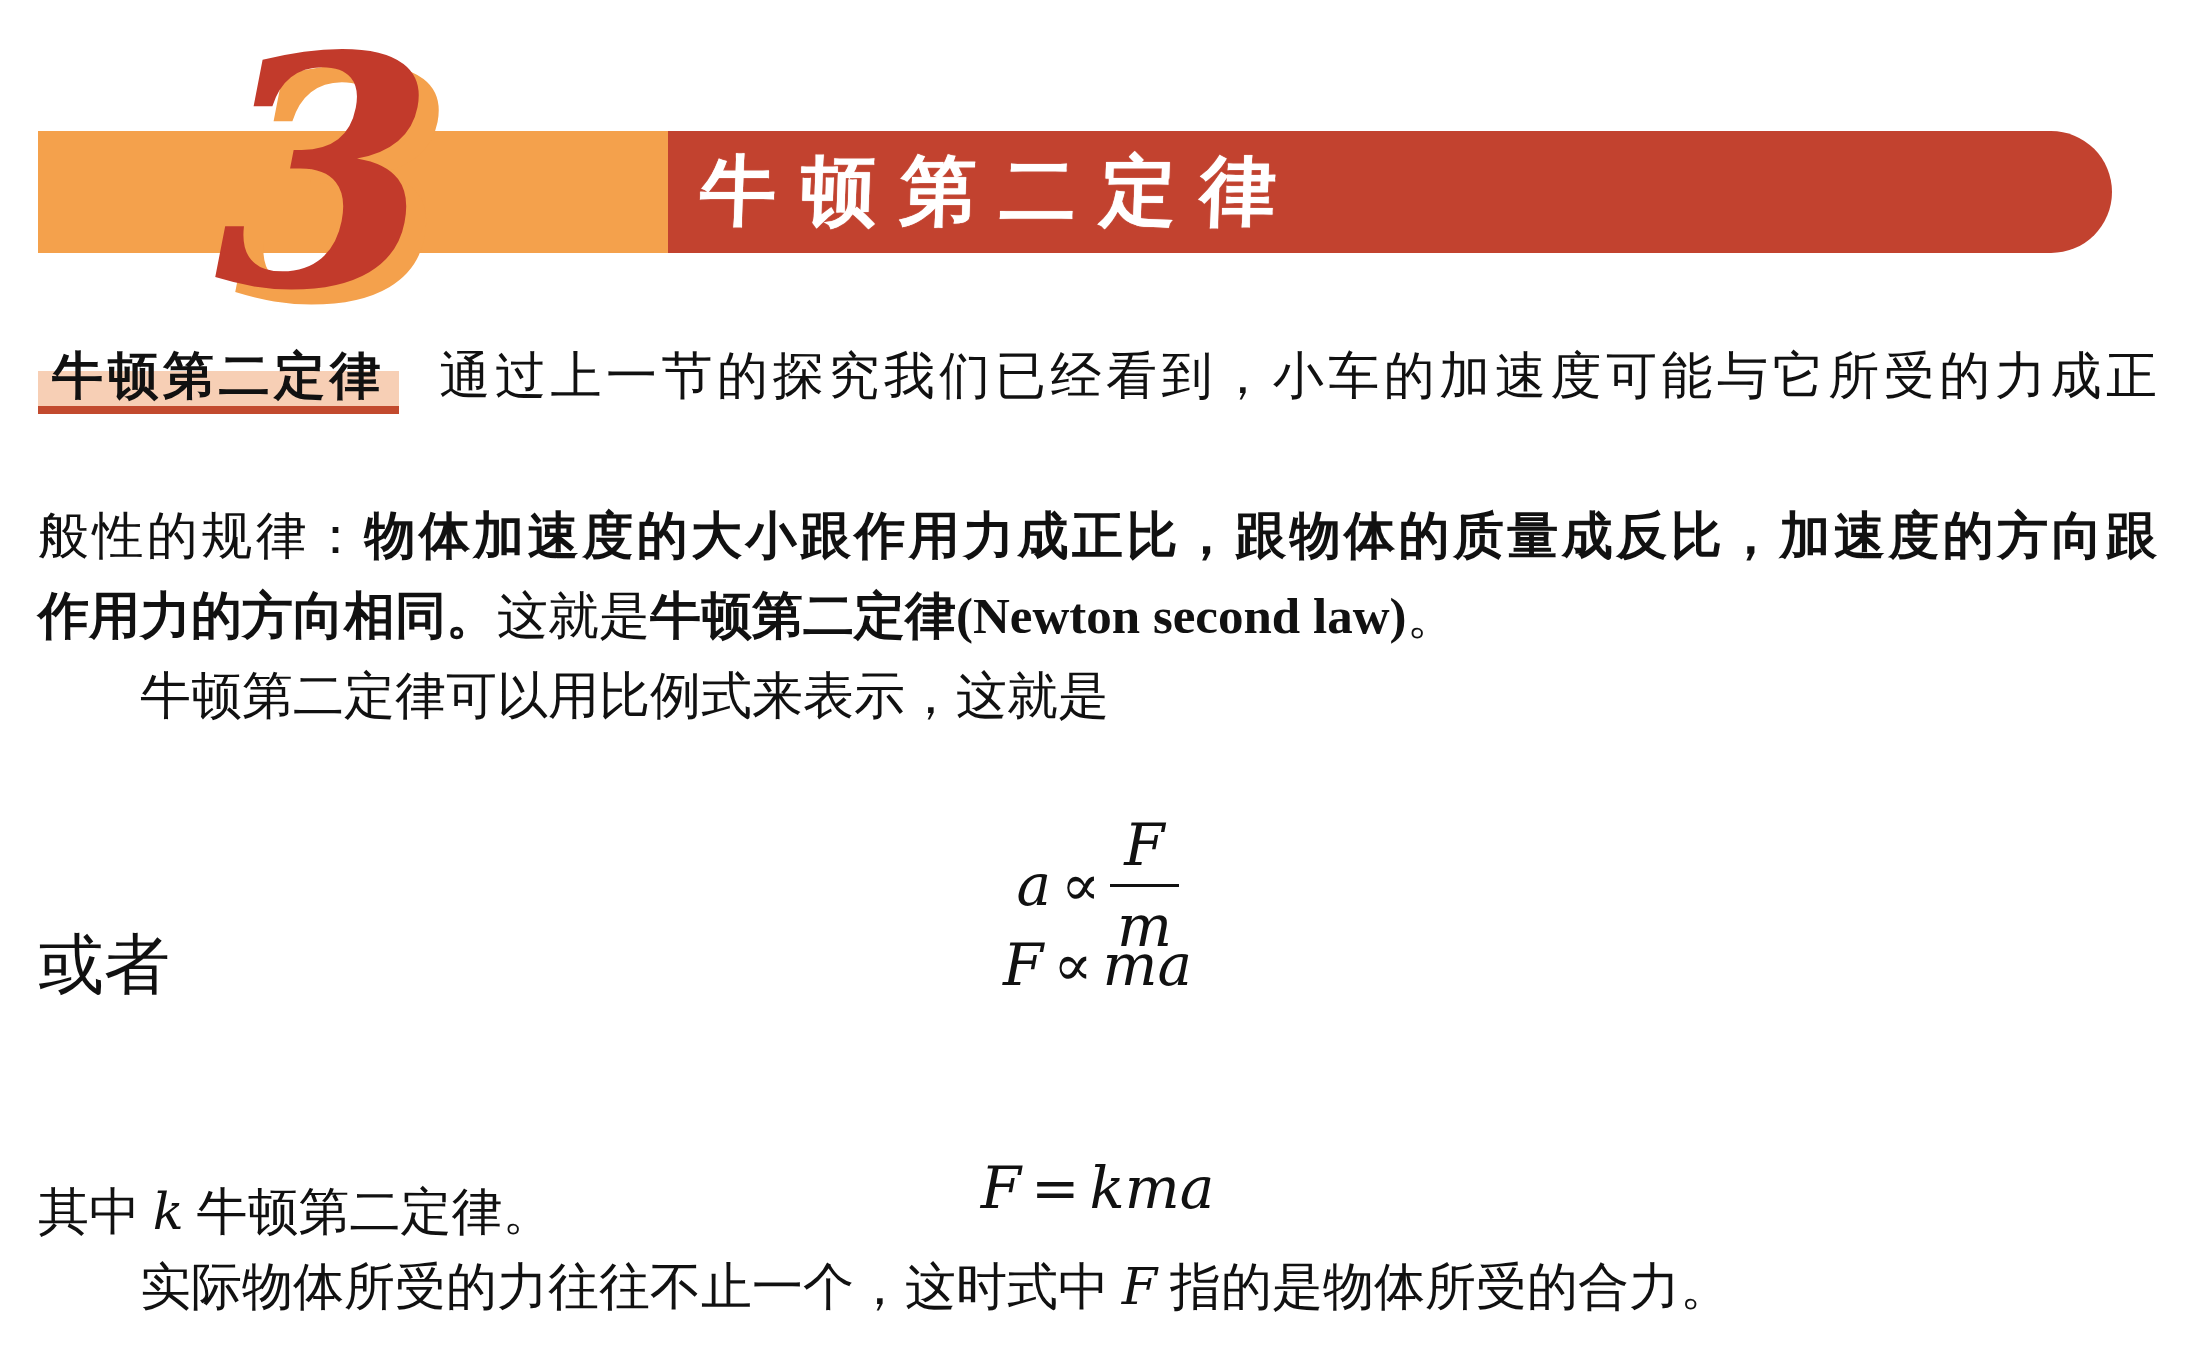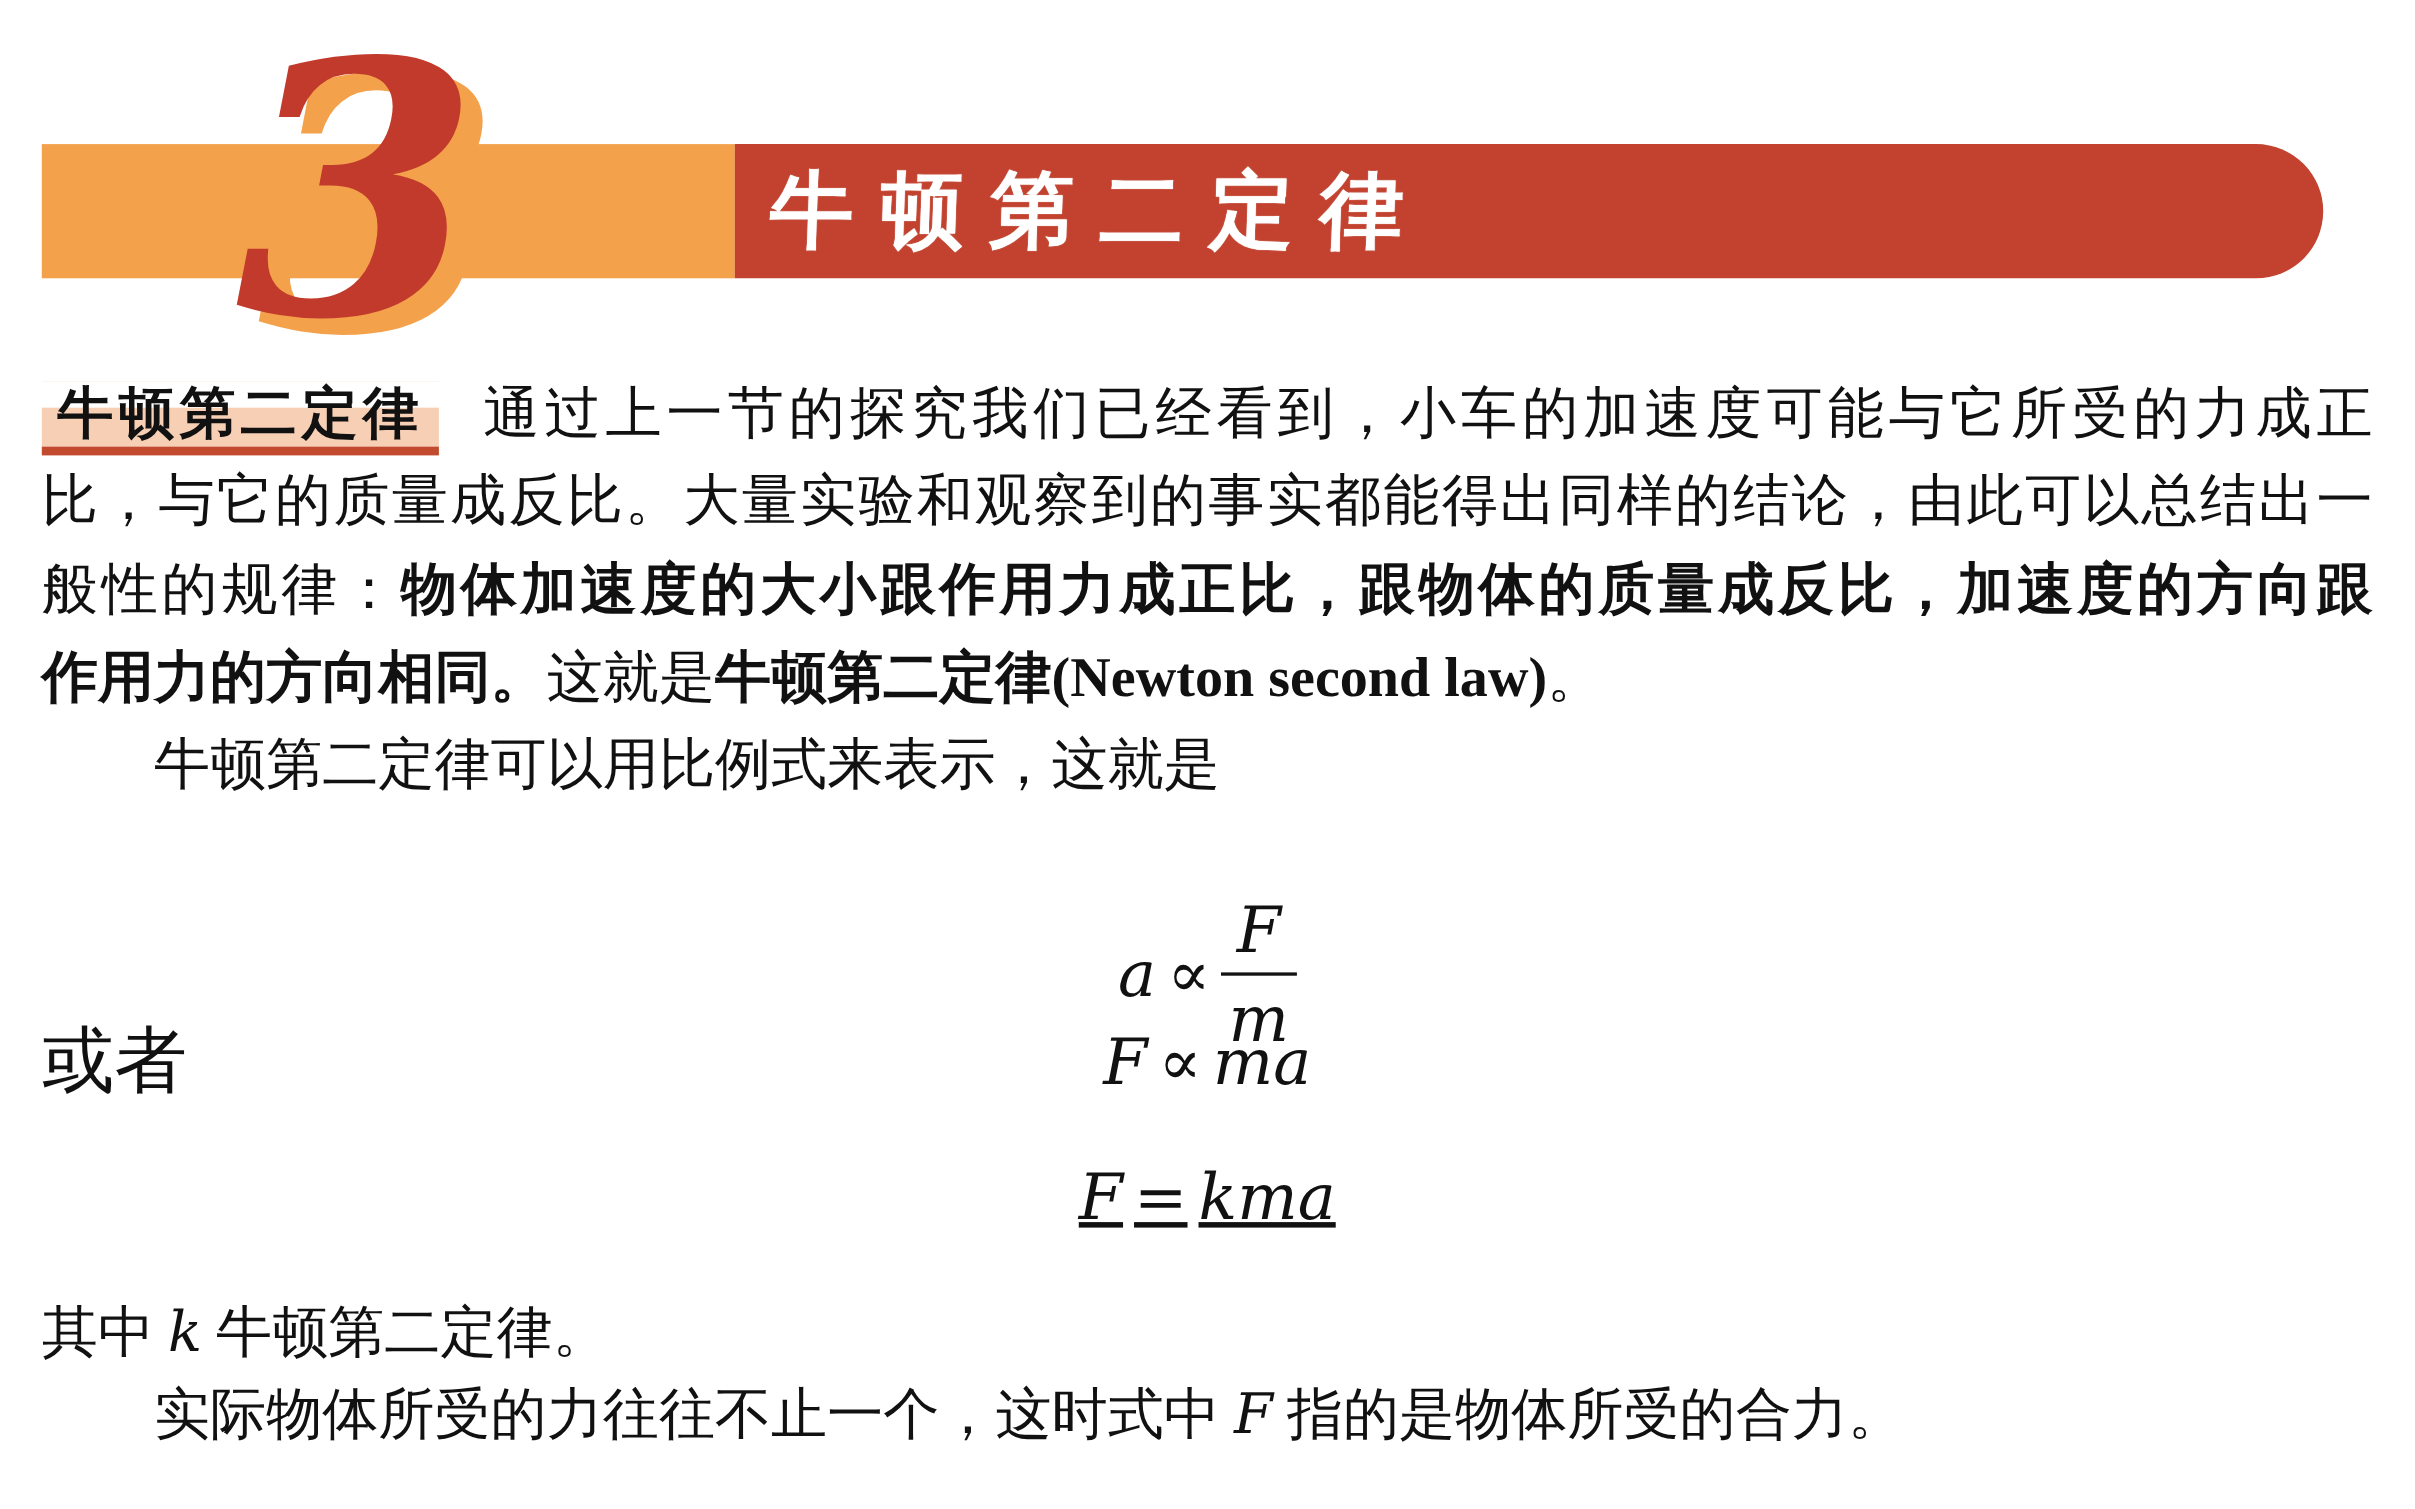--- a/index.html
+++ b/index.html
@@ -81,21 +81,20 @@
     <div class="numeral-wrap">
       <span class="numeral-shadow">3</span>
       <span class="numeral-main">3</span>
     </div>
   </div>
 
   <div class="bline just" style="top:336px;">
     <span class="term-highlight">牛顿第二定律</span><span>通过上一节的探究我们已经看到，小车的加速度可能与它所受的力成正</span>
   </div>
 
-  <div class="bline just" style="top:416px;">比，与它的质量成反比。大量实验和观察到的事实都能得出同样的结论，由此可以总结出一</div>
 
   <div class="bline just" style="top:496px;">
     <span>般性的规律：</span><span class="b">物体加速度的大小跟作用力成正比，跟物体的质量成反比，加速度的方向跟</span>
   </div>
 
   <div class="bline indent2" style="top:656px;">牛顿第二定律可以用比例式来表示，这就是</div>
 
   <div class="bline" style="top:576px;">
     <span class="b">作用力的方向相同。</span><span>这就是</span><span class="b">牛顿第二定律</span><span class="latin-serif">(Newton second law)</span><span>。</span>
   </div>
@@ -103,21 +102,21 @@
   <div class="formula-row" style="top:800px;height:170px;line-height:170px;">
     <span class="mvar">a</span><span class="mrel">∝</span><span class="frac"><span class="num mvar">F</span><span class="den mvar">m</span></span>
   </div>
 
   <div class="formula-row" style="top:925px;height:80px;">
     <span class="or-label">或者</span>
     <span class="mvar">F</span><span class="mrel">∝</span><span class="mvar">ma</span>
   </div>
 
 
-  <div class="formula-row" style="top:1048px;height:80px;text-decoration:underline;">
+  <div class="formula-row" style="top:1148px;height:80px;">
     <span class="mvar">F</span><span class="mrel">=</span><span class="mvar">kma</span>
   </div>
 
   <div class="bline" style="top:1172px;">
     <span>其中 </span><span class="ivar">k</span><span> 牛顿第二定律。</span>
   </div>
 
   <div class="bline indent2" style="top:1247px;">
     <span>实际物体所受的力往往不止一个，这时式中 </span><span class="ivar">F</span><span> 指的是物体所受的合力。</span>
   </div>

